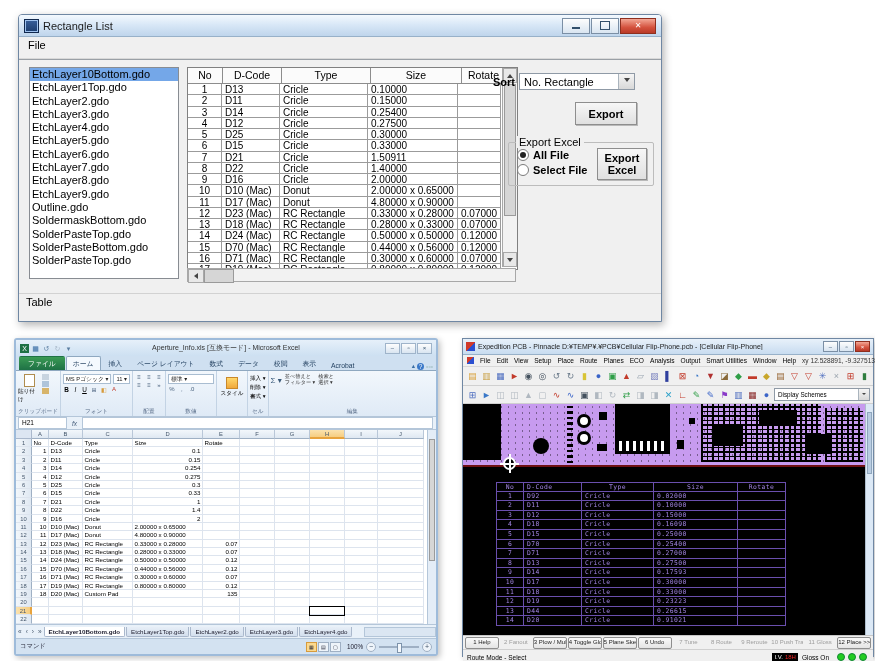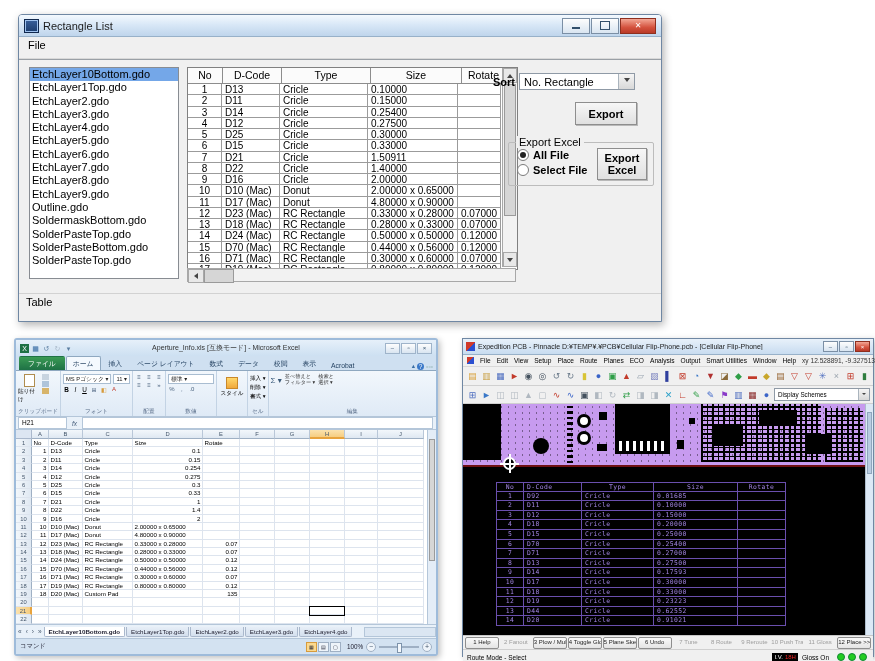--- a/index.html
+++ b/index.html
@@ -1040,42 +1040,42 @@
               <div class="tcell c2 a-c">Type</div>
               <div class="tcell c3 a-c">Size</div>
               <div class="tcell c4 a-c">Rotate</div>
             </div>
           </div>
         <div>
             <div class="trow">
               <div class="tcell c0 a-c">1</div>
               <div class="tcell c1 a-l">D92</div>
               <div class="tcell c2 a-l">Cricle</div>
-              <div class="tcell c3 a-l">0.01685</div>
+              <div class="tcell c3 a-l">0.02000</div>
               <div class="tcell c4 a-l"></div>
             </div>
             <div class="trow">
               <div class="tcell c0 a-c">2</div>
               <div class="tcell c1 a-l">D11</div>
               <div class="tcell c2 a-l">Cricle</div>
               <div class="tcell c3 a-l">0.10000</div>
               <div class="tcell c4 a-l"></div>
             </div>
             <div class="trow">
               <div class="tcell c0 a-c">3</div>
               <div class="tcell c1 a-l">D12</div>
               <div class="tcell c2 a-l">Cricle</div>
               <div class="tcell c3 a-l">0.15000</div>
               <div class="tcell c4 a-l"></div>
             </div>
             <div class="trow">
               <div class="tcell c0 a-c">4</div>
               <div class="tcell c1 a-l">D18</div>
               <div class="tcell c2 a-l">Cricle</div>
-              <div class="tcell c3 a-l">0.20000</div>
+              <div class="tcell c3 a-l">0.16098</div>
               <div class="tcell c4 a-l"></div>
             </div>
             <div class="trow">
               <div class="tcell c0 a-c">5</div>
               <div class="tcell c1 a-l">D15</div>
               <div class="tcell c2 a-l">Cricle</div>
               <div class="tcell c3 a-l">0.25000</div>
               <div class="tcell c4 a-l"></div>
             </div>
             <div class="trow">
@@ -1124,21 +1124,21 @@
               <div class="tcell c0 a-c">12</div>
               <div class="tcell c1 a-l">D19</div>
               <div class="tcell c2 a-l">Cricle</div>
               <div class="tcell c3 a-l">0.23223</div>
               <div class="tcell c4 a-l"></div>
             </div>
             <div class="trow">
               <div class="tcell c0 a-c">13</div>
               <div class="tcell c1 a-l">D44</div>
               <div class="tcell c2 a-l">Cricle</div>
-              <div class="tcell c3 a-l">0.62552</div>
+              <div class="tcell c3 a-l">0.26615</div>
               <div class="tcell c4 a-l"></div>
             </div>
             <div class="trow">
               <div class="tcell c0 a-c">14</div>
               <div class="tcell c1 a-l">D20</div>
               <div class="tcell c2 a-l">Cricle</div>
               <div class="tcell c3 a-l">0.91021</div>
               <div class="tcell c4 a-l"></div>
             </div>
           </div>

